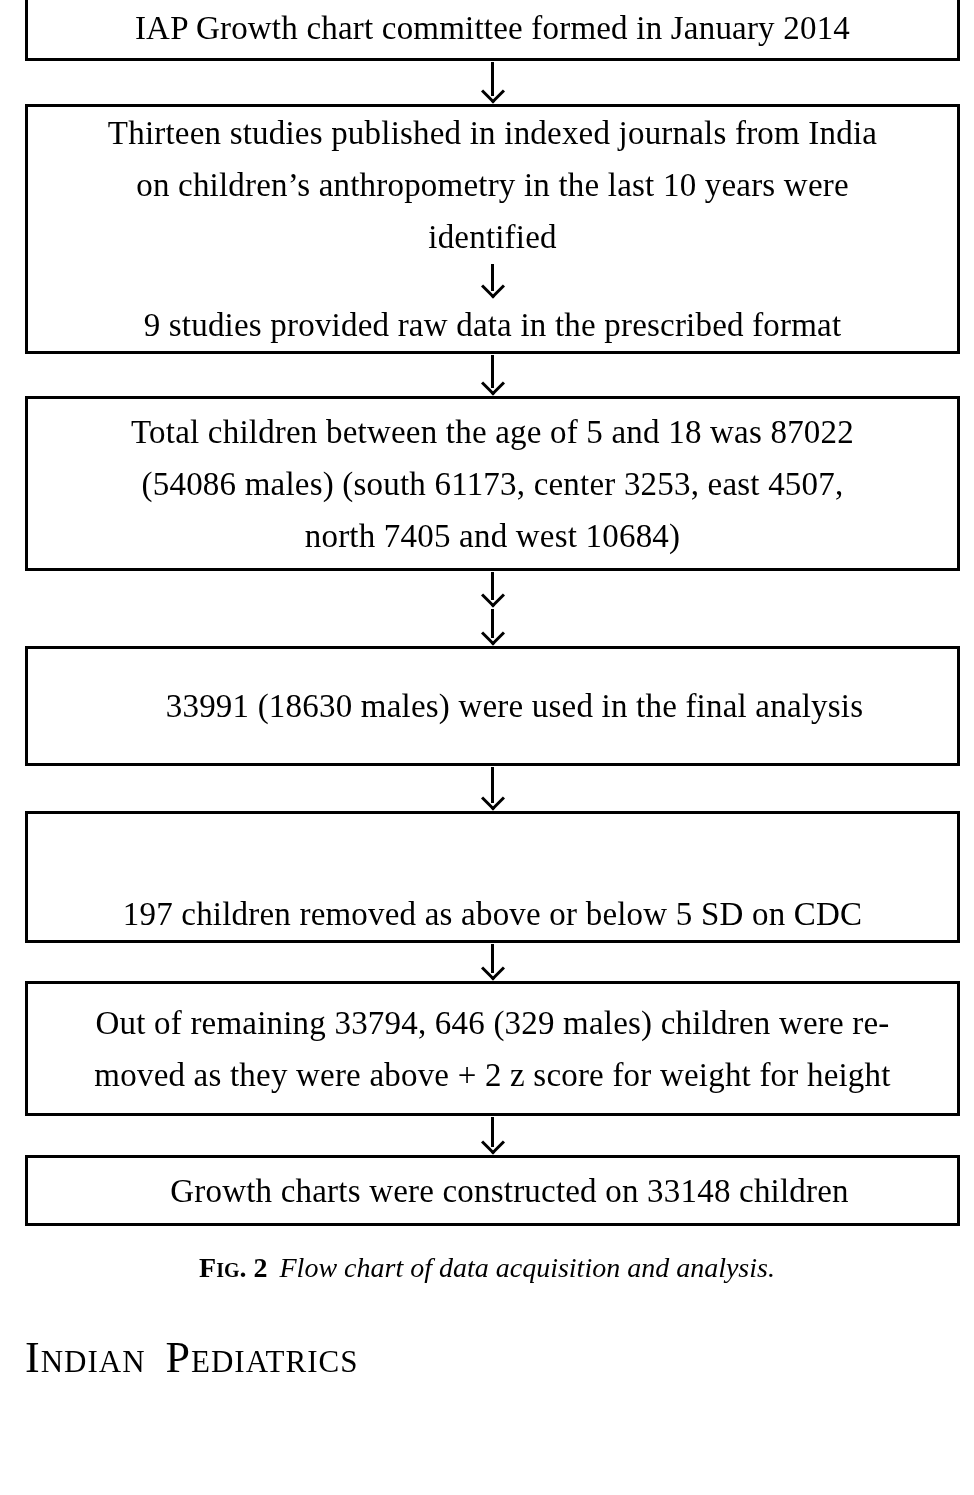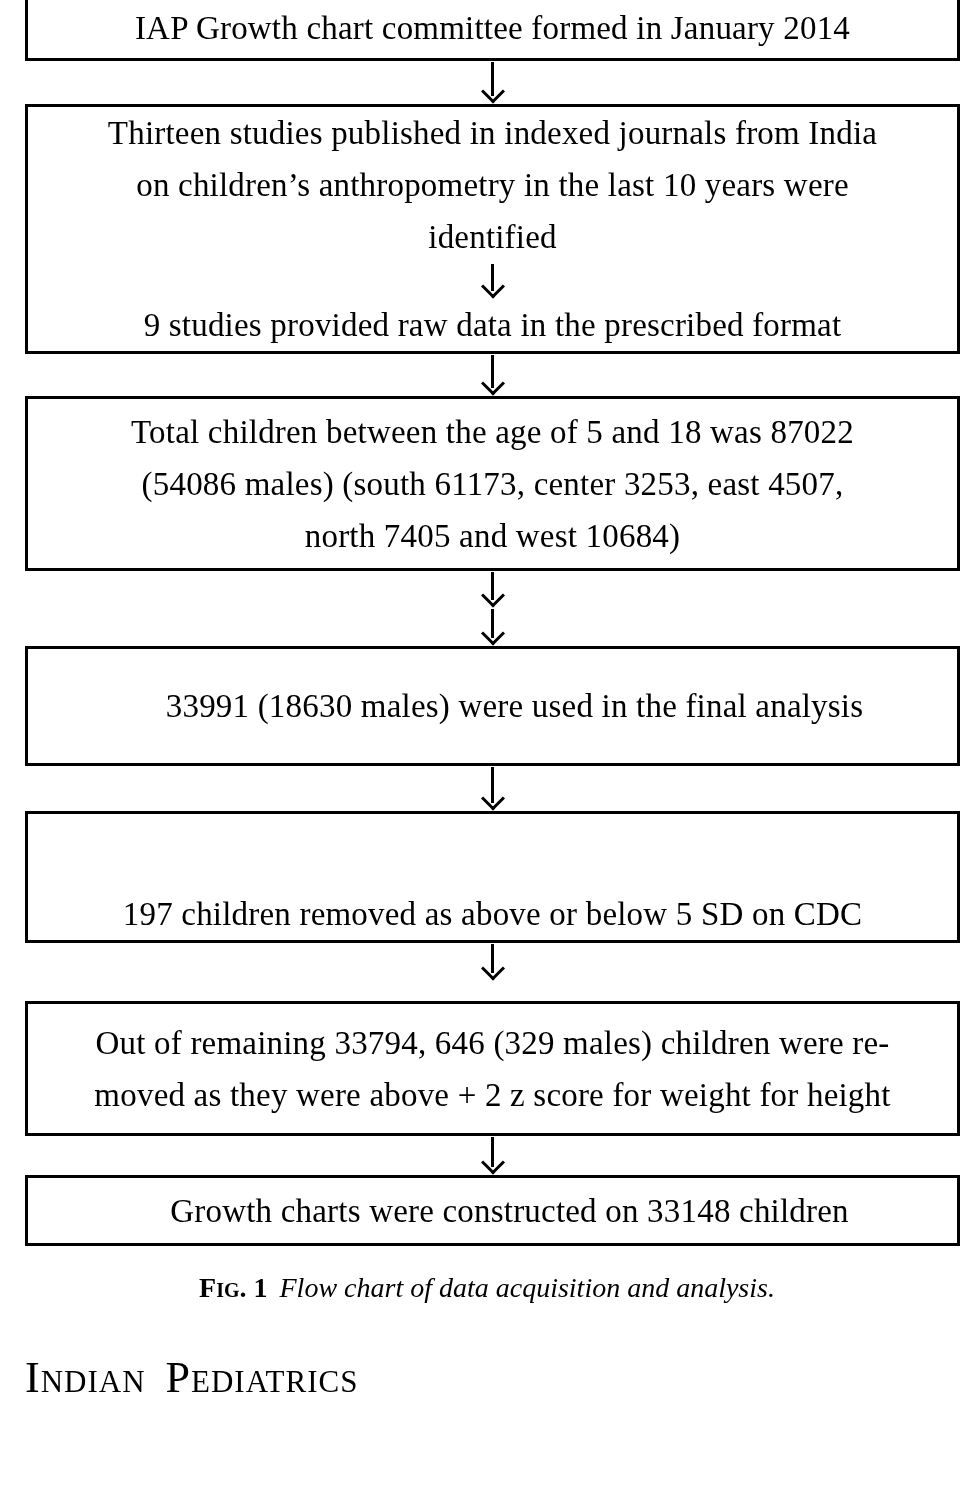--- a/index.html
+++ b/index.html
@@ -30,21 +30,21 @@
     white-space: nowrap;
   }
 
   
   .b1 { height: 66px; margin-top: -5px; }
   .b2 { height: 250px; }
   .b3 { height: 175px; }
   .b4 { height: 124px; }
   .b5 { height: 120px; padding-left: 44px; }
   .b6 { height: 132px; justify-content: flex-end; }
-  .b7 { height: 135px; margin-top: 20px; }
+  .b7 { height: 135px; }
   .b8 { height: 71px; padding-left: 34px; }
 
   
   .a1 { height: 43px; } .a2 { height: 42px; } .a3 { height: 37px; }
   .a4 { height: 38px; } .a5 { height: 45px; } .a6 { height: 38px; }
   .a7 { height: 39px; } .a-in { height: 36px; flex: 0 0 36px; }
 
   .arrow { position: relative; width: 40px; margin: 0 auto; }
   .arrow::before {
     content: ""; position: absolute;
@@ -133,17 +133,17 @@
 
     <div class="arrow a7"></div>
 
     <div class="box b8">
       <div class="tline">Growth charts were constructed on 33148 children</div>
     </div>
 
   </div>
 
   <div class="caption">
-    <span class="cap-label">Fig. 1</span><span class="cap-text">Flow chart of data acquisition and analysis.</span>
+    <span class="cap-label">Fig. 2</span><span class="cap-text">Flow chart of data acquisition and analysis.</span>
   </div>
 
   <div class="footer">Indian Pediatrics</div>
 </div>
 
 </body></html>

